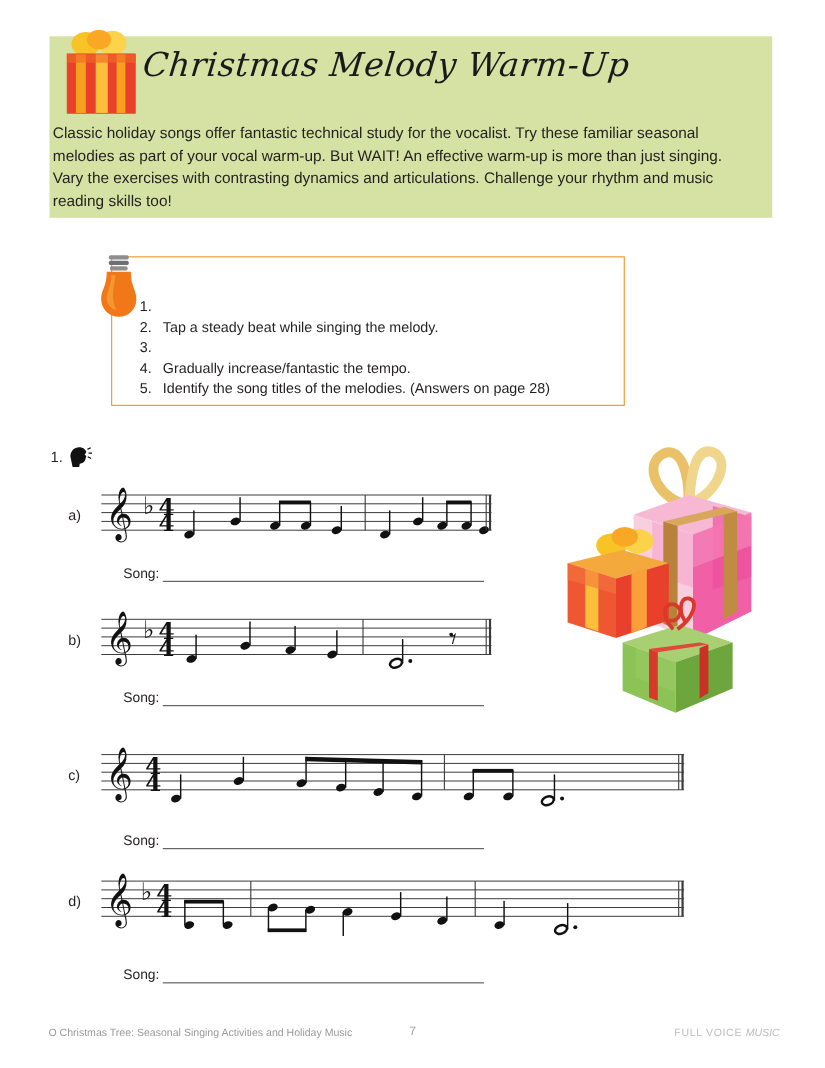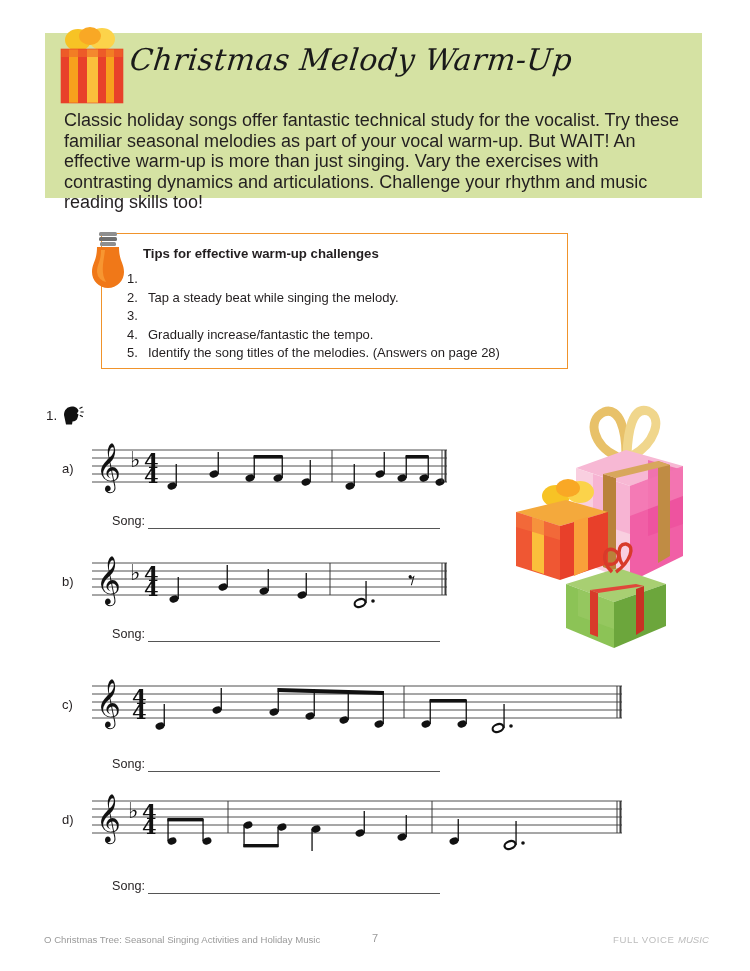--- a/index.html
+++ b/index.html
@@ -22,22 +22,22 @@
     position:absolute;left:130px;top:42px;
     font-family:"DejaVu Serif", serif;
     font-style:italic;
     font-size:30px;
     letter-spacing:0.5px;
     color:#1a1a1a;
     white-space:nowrap;
     transform:skewX(-6deg);
   }
   .banner-body{
-    position:absolute;left:64px;top:110px;width:625px;
-    font-size:18px;line-height:20.5px;color:#231f20;
+    position:absolute;left:48px;top:110px;width:625px;
+    font-size:14px;line-height:20.5px;color:#231f20;
   }
 
   
   .gift-header{position:absolute;left:56px;top:27px;width:72px;height:78px;}
 
   
   .tips-box{
     position:absolute;left:101px;top:233px;width:465px;height:134px;
     border:1.3px solid #f0932b;background:#ffffff;
   }
@@ -95,21 +95,20 @@
   <div class="tips-box"></div>
 
   <svg class="bulb" viewBox="0 0 40 66">
     <rect x="11" y="2" width="18" height="4" rx="1.5" fill="#8e8e8e"></rect>
     <rect x="11" y="7" width="18" height="4" rx="1.5" fill="#6f6f6f"></rect>
     <rect x="12" y="12" width="16" height="4" rx="1.5" fill="#8e8e8e"></rect>
     <path d="M9 17 h22 c0 14 5 16 5 25 a16 16 0 0 1 -32 0 c0 -9 5 -11 5 -25 z" fill="#f07818"></path>
     <path d="M13 20 c0 12 -4 14 -4 22 a11 11 0 0 0 9 10 c-6 -10 -2 -22 -1 -32 z" fill="#f9a03a" opacity="0.75"></path>
   </svg>
 
-  <div class="tips-title">Tips for effective warm-up challenges</div>
 
   <div class="tips-list">
     <div class="row">
       <span class="num">1.</span>
     </div>
     <div class="row">
       <span class="num">2.</span>
       <span>Tap a steady beat while singing the melody.</span>
     </div>
     <div class="row">

